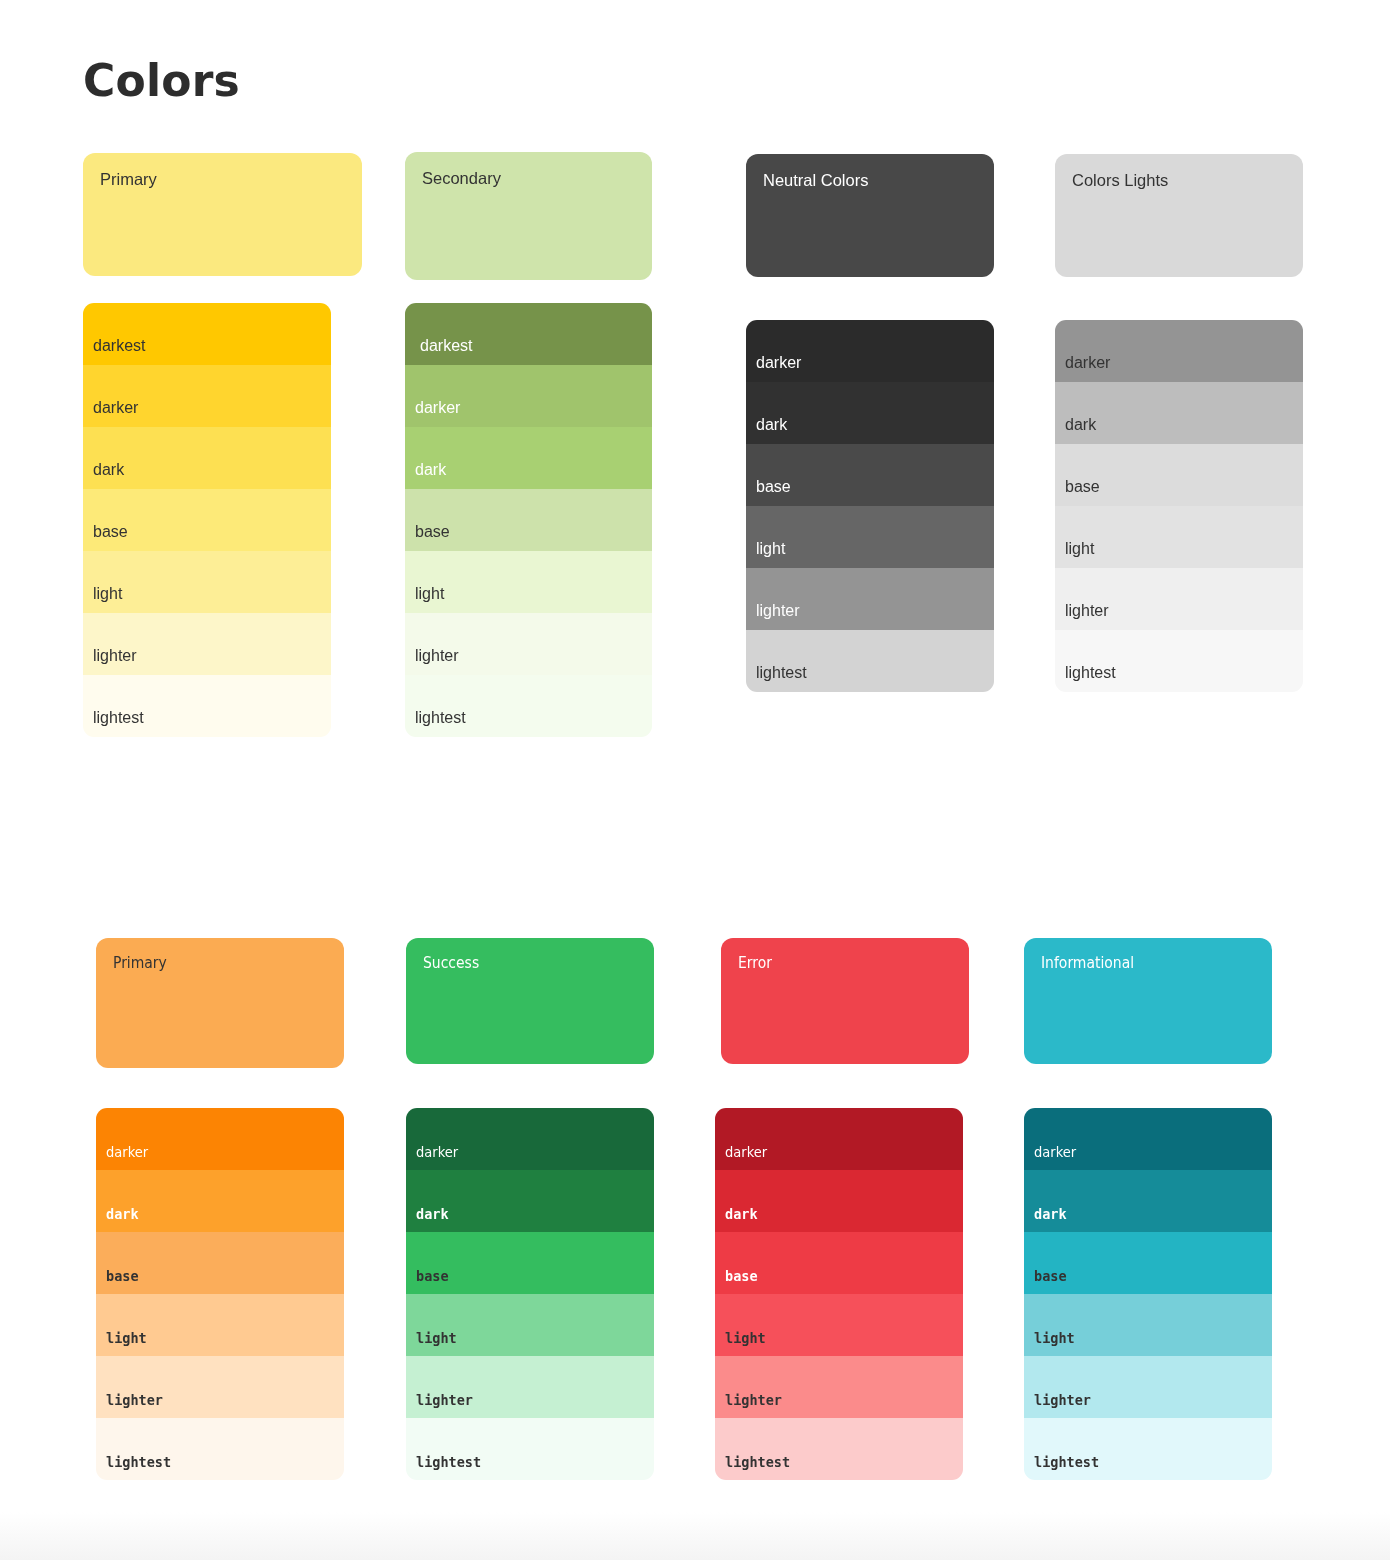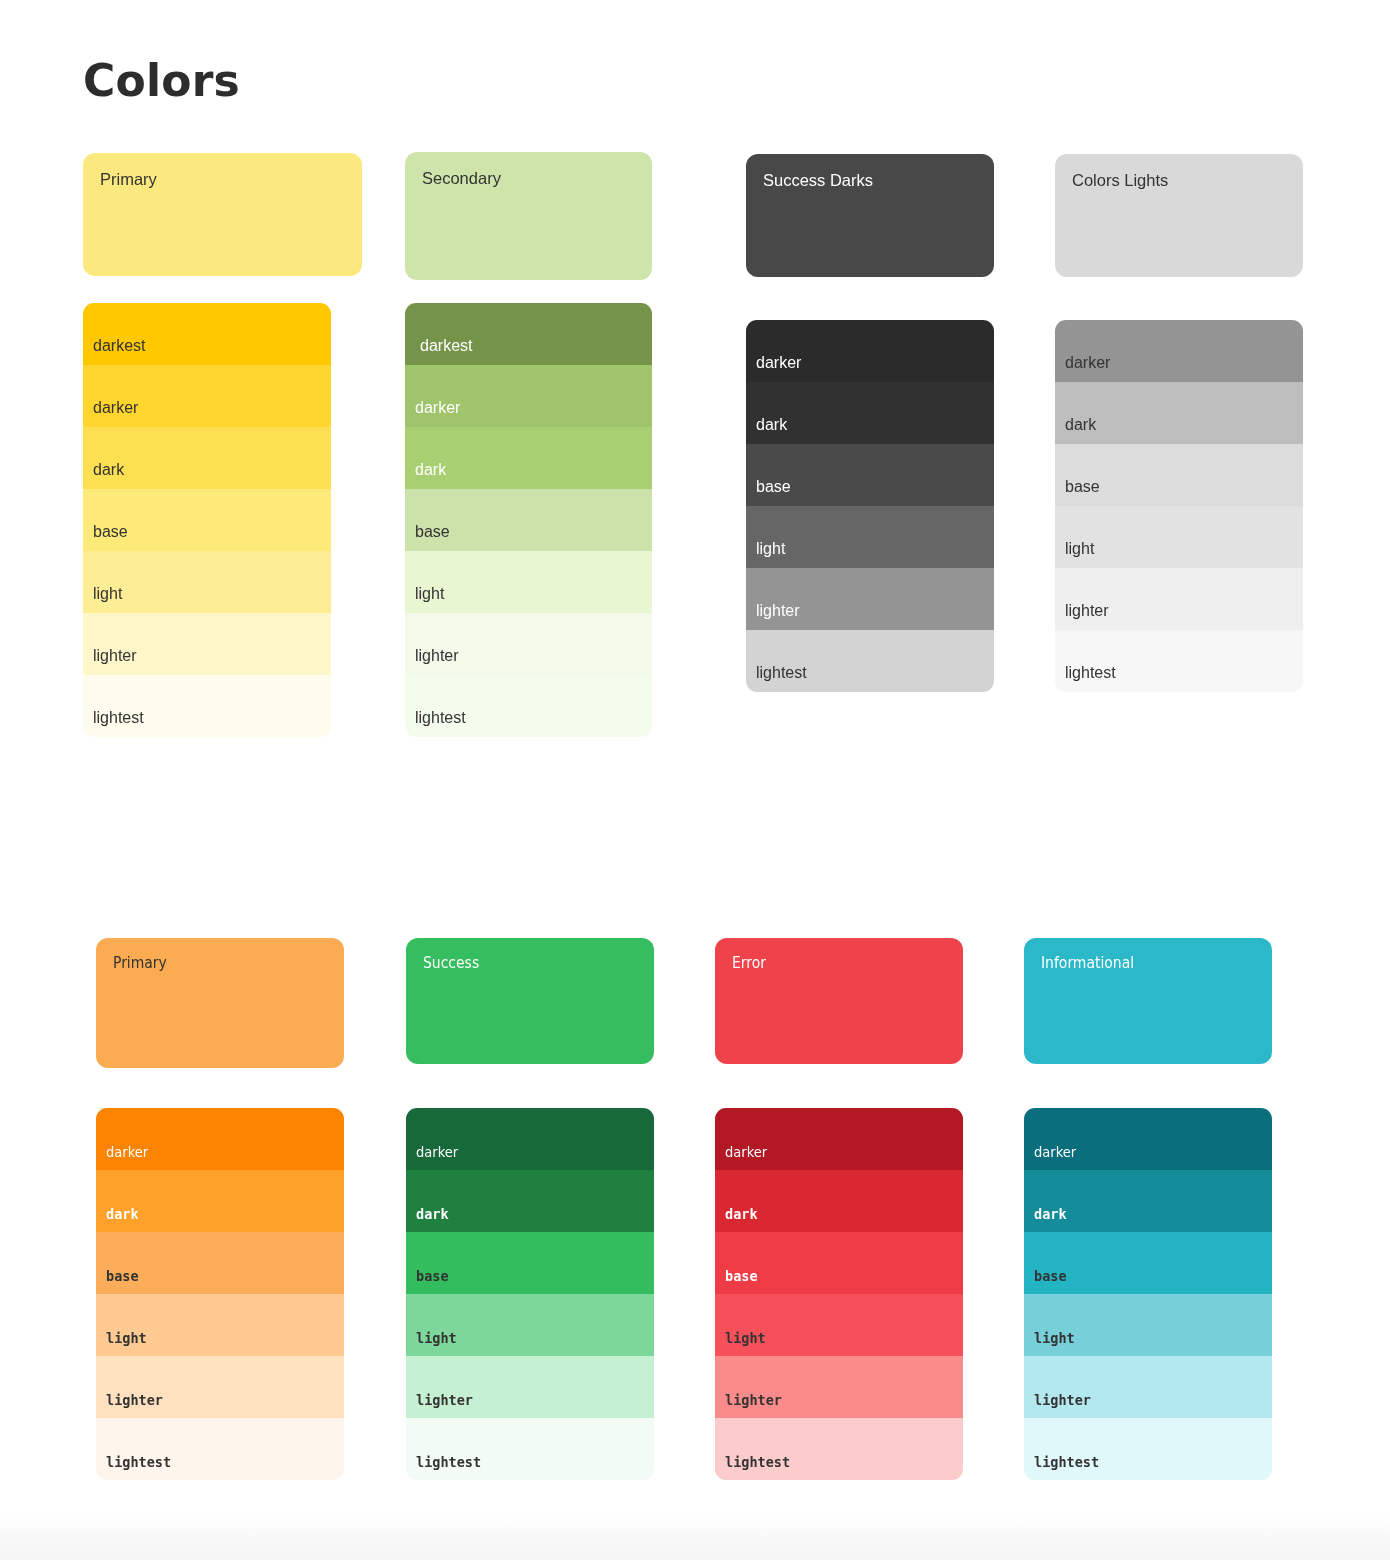--- a/index.html
+++ b/index.html
@@ -164,21 +164,21 @@
           <div class="band" style="height: 62px; background: rgb(244, 250, 234);">
             <span class="b-label" style="color: rgb(51, 51, 51);">lighter</span>
           </div>
           <div class="band" style="height: 62px; background: rgb(244, 252, 238);">
             <span class="b-label" style="color: rgb(51, 51, 51);">lightest</span>
           </div>
         </div>
       </div>
       <div class="group core" style="left: 746px; top: 0px;">
         <div class="header-card" style="position: absolute; left: 0px; top: 154px; width: 248px; height: 123px; background: rgb(72, 72, 72);">
-          <span class="hc-label" style="color: rgb(255, 255, 255);">Success Darks</span>
+          <span class="hc-label" style="color: rgb(255, 255, 255);">Neutral Colors</span>
         </div>
         <div class="stack" style="position: absolute; left: 0px; top: 320px; width: 248px;">
           <div class="band first" style="height: 62px; background: rgb(43, 43, 43);">
             <span class="b-label" style="color: rgb(255, 255, 255);">darker</span>
           </div>
           <div class="band" style="height: 62px; background: rgb(49, 49, 49);">
             <span class="b-label" style="color: rgb(255, 255, 255);">dark</span>
           </div>
           <div class="band" style="height: 62px; background: rgb(74, 74, 74);">
             <span class="b-label" style="color: rgb(255, 255, 255);">base</span>
@@ -267,21 +267,21 @@
           </div>
           <div class="band" style="height: 62px; background: rgb(197, 240, 210);">
             <span class="b-label" style="color: rgb(51, 51, 51);">lighter</span>
           </div>
           <div class="band" style="height: 62px; background: rgb(242, 252, 245);">
             <span class="b-label" style="color: rgb(51, 51, 51);">lightest</span>
           </div>
         </div>
       </div>
       <div class="group func" style="left: 715px; top: 0px;">
-        <div class="header-card" style="position: absolute; left: 0px; top: 938px; width: 248px; height: 126px; background: rgb(239, 67, 76); padding-left: 40px;">
+        <div class="header-card" style="position: absolute; left: 6px; top: 938px; width: 248px; height: 126px; background: rgb(239, 67, 76); padding-left: 40px;">
           <span class="hc-label" style="color: rgb(255, 255, 255);">Error</span>
         </div>
         <div class="stack" style="position: absolute; left: 0px; top: 1108px; width: 248px;">
           <div class="band first" style="height: 62px; background: rgb(178, 25, 37);">
             <span class="b-label" style="color: rgb(255, 255, 255);">darker</span>
           </div>
           <div class="band" style="height: 62px; background: rgb(218, 40, 50);">
             <span class="b-label" style="color: rgb(255, 255, 255);">dark</span>
           </div>
           <div class="band" style="height: 62px; background: rgb(238, 59, 69);">

